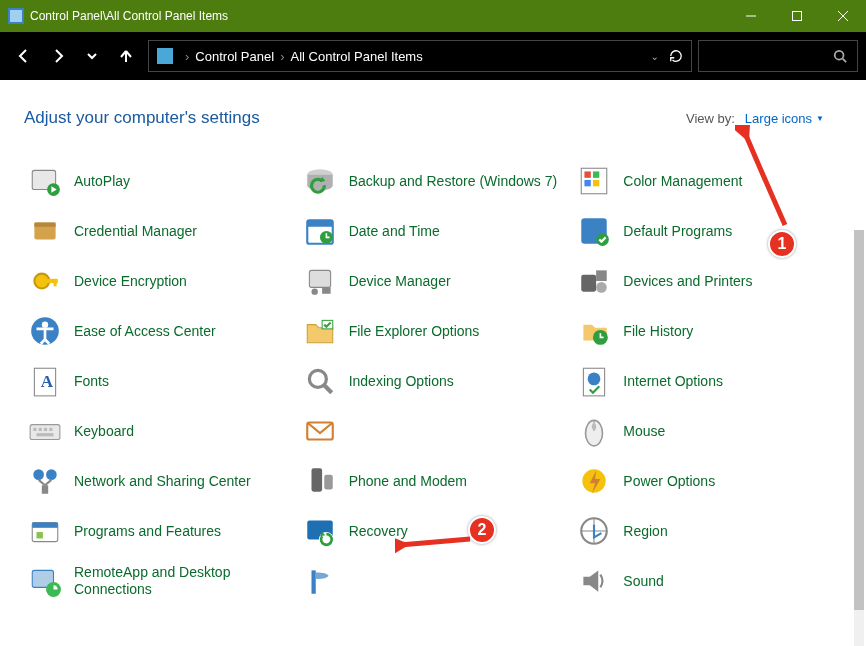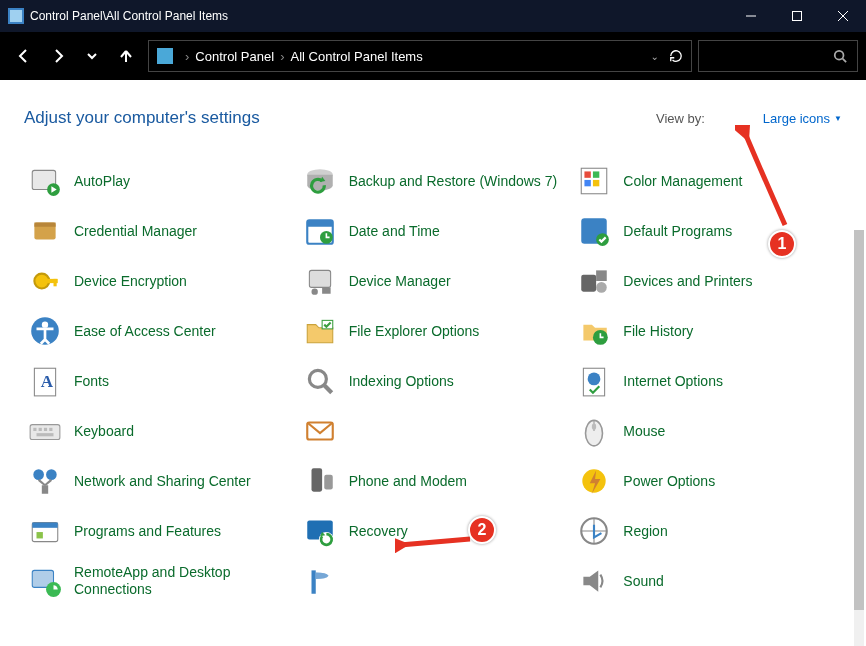--- a/index.html
+++ b/index.html
@@ -1,36 +1,36 @@
 <!DOCTYPE html>
 <html><head>
 <meta charset="utf-8">
 <style>
   * { box-sizing: border-box; margin: 0; padding: 0; }
   body { width: 866px; height: 646px; font-family: "Segoe UI", sans-serif; background: #fff; overflow: hidden; position: relative; }
   
-  .titlebar { height: 32px; background: #0f172a; display: flex; align-items: center; color: #fff; font-size: 12px; padding-left: 8px; }
+  .titlebar { height: 32px; background: #4d7c0f; display: flex; align-items: center; color: #fff; font-size: 12px; padding-left: 8px; }
   .titlebar .title-icon { width: 16px; height: 16px; margin-right: 6px; }
   .title-text { flex: 1; }
   .win-controls { display: flex; height: 100%; }
   .win-btn { width: 46px; height: 32px; display: flex; align-items: center; justify-content: center; }
   .win-btn svg { stroke: #fff; }
   
   .navbar { height: 48px; background: #000; display: flex; align-items: center; gap: 2px; padding: 0 8px; }
   .nav-btn { width: 32px; height: 32px; display: flex; align-items: center; justify-content: center; }
   .nav-btn svg { stroke: #fff; fill: none; }
   .addressbar { flex: 1; height: 32px; background: #000; border: 1px solid #444; display: flex; align-items: center; padding: 0 8px; margin: 0 4px; color: #fff; font-size: 13px; }
   .addr-icon { width: 16px; height: 16px; margin-right: 6px; background: #4aa8d8; display:inline-block; }
   .crumb { color: #fff; }
   .addr-sep { margin: 0 6px; color: #888; }
   .addr-right { margin-left: auto; display: flex; gap: 10px; align-items: center;}
   .searchbox { width: 160px; height: 32px; background: #000; border: 1px solid #444; display: flex; align-items: center; justify-content: flex-end; padding: 0 10px;}
   
   .content { position: relative; height: calc(646px - 80px); overflow: hidden; background: #fff; }
-  .header-row { display: flex; align-items: center; padding: 28px 24px 12px 24px; gap: 48px; }
+  .header-row { display: flex; align-items: center; padding: 28px 42px 12px 24px; }
   .page-title { color: #1a5aa0; font-size: 17px; font-weight: 400; flex: 1; }
   .viewby-label { color: #555; font-size: 13px; margin-right: 10px;}
   .viewby-value { color: #0066cc; font-size: 13px; display: inline-flex; align-items: center; gap:4px;justify-content:space-between;}
   .viewby-value .tri { font-size: 8px; color:#0066cc; }
   
   .grid { display: grid; grid-template-columns: repeat(3, 1fr); column-gap: 10px; row-gap: 8px; padding: 20px 24px 0 28px; }
   .item { display: flex; align-items: center; gap: 12px; height: 42px; }
   .item-icon { width: 34px; height: 34px; flex-shrink: 0; display:flex; align-items:center; justify-content:center; }
   .item-label { color: #0a6b2c; font-size: 14px; line-height: 1.2; }
   

